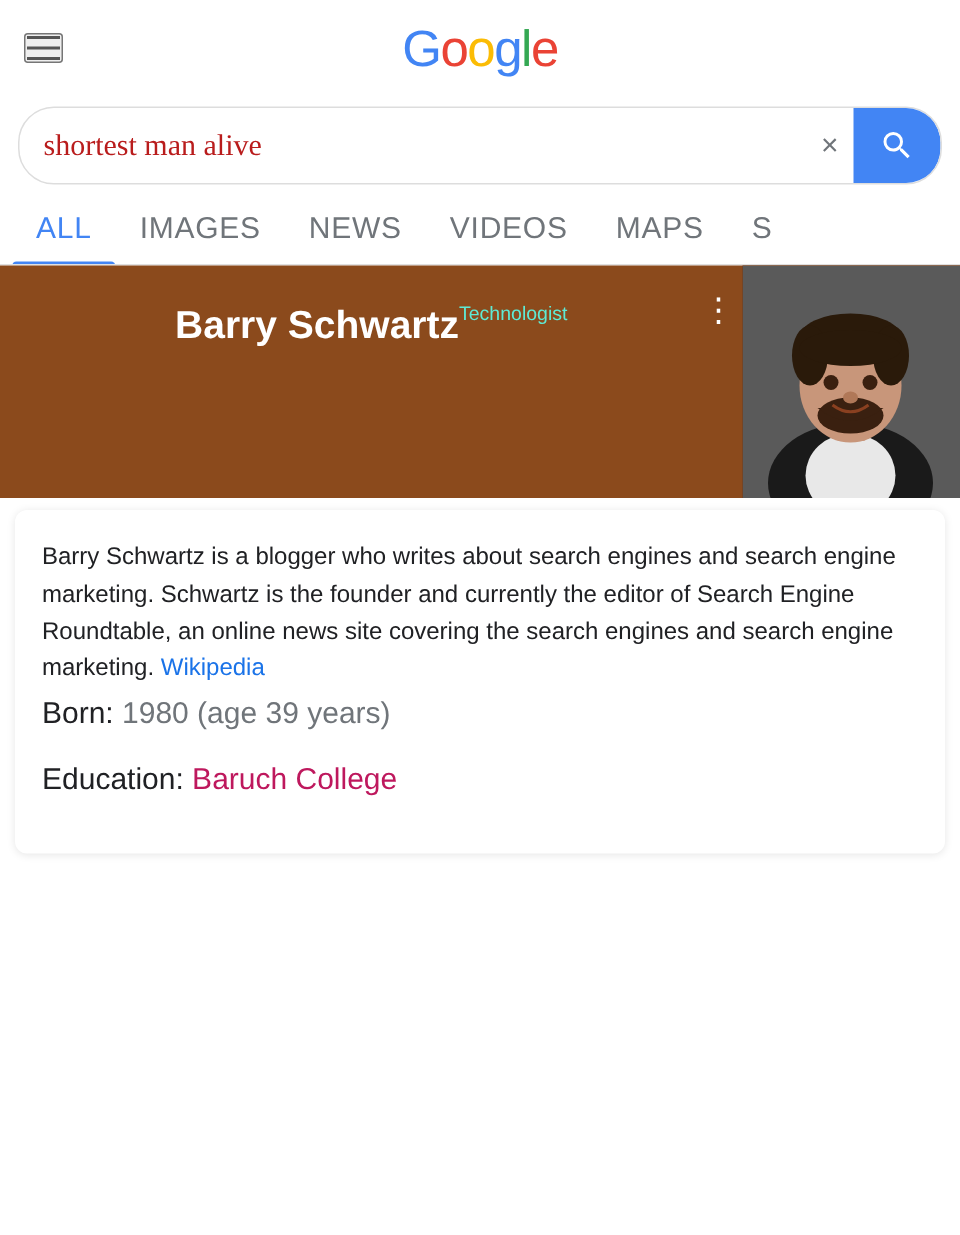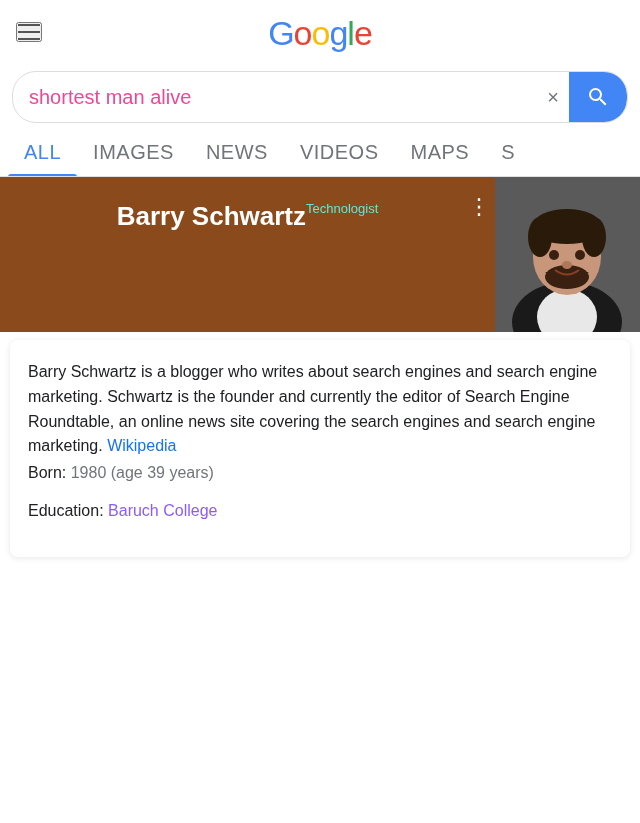--- a/index.html
+++ b/index.html
@@ -59,22 +59,23 @@
       border-radius: 24px;
       overflow: hidden;
       height: 52px;
     }
     .search-input {
       flex: 1;
       border: none;
       outline: none;
       padding: 0 16px;
       font-size: 20px;
-      color: #ec4899;
+      color: #b91c1c;
       background: transparent;
+      font-family: Liberation Serif, serif;
     }
     .clear-btn {
       background: none;
       border: none;
       cursor: pointer;
       padding: 0 10px;
       color: #70757a;
       font-size: 20px;
       display: flex;
       align-items: center;
@@ -193,32 +194,32 @@
       line-height: 1.55;
       color: #202124;
       margin-bottom: 2px;
     }
     .knowledge-link {
       color: #1a73e8;
       text-decoration: none;
     }
     .knowledge-fact {
       margin-bottom: 14px;
-      font-size: 16px;
+      font-size: 20px;
       color: #202124;
       line-height: 1.5;
     }
     .fact-label {
       font-weight: 500;
     }
     .fact-value {
       color: #70757a;
     }
     .fact-link {
-      color: #8b5cf6;
+      color: #be185d;
       text-decoration: none;
     }
 
     
     .knowledge-header {
       background-color: #8B4A1C;
     }
   </style>
 </head>
 <body>

